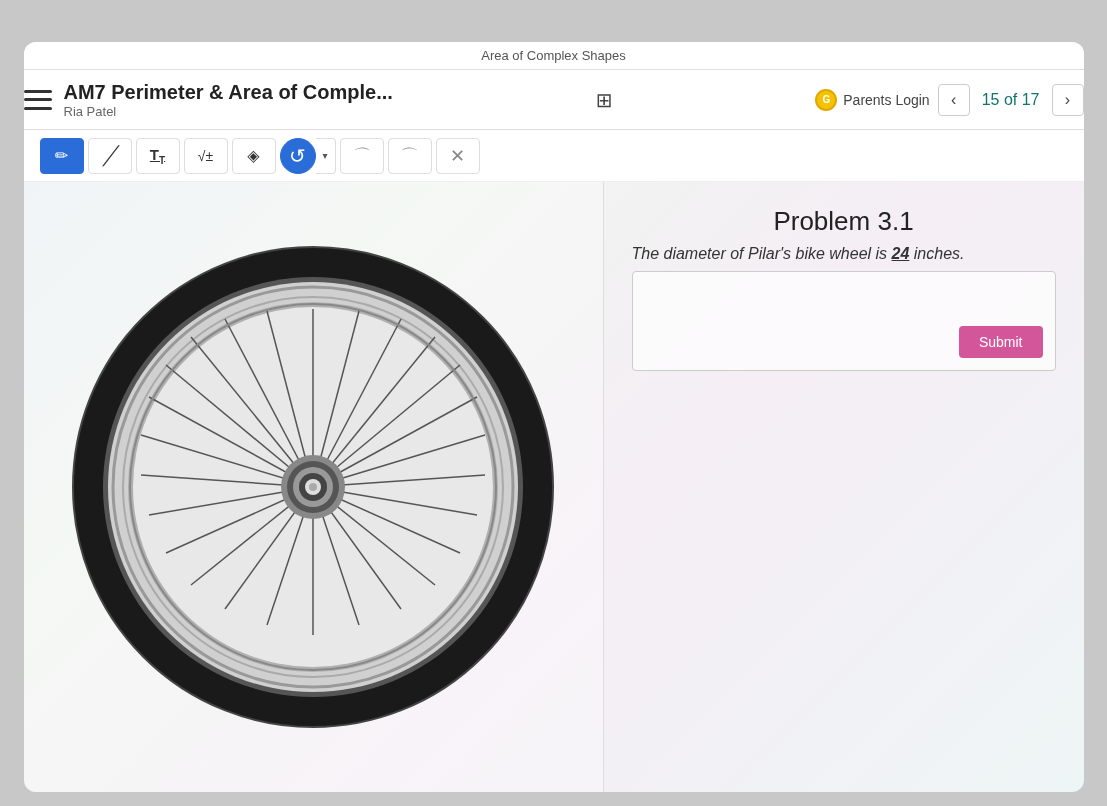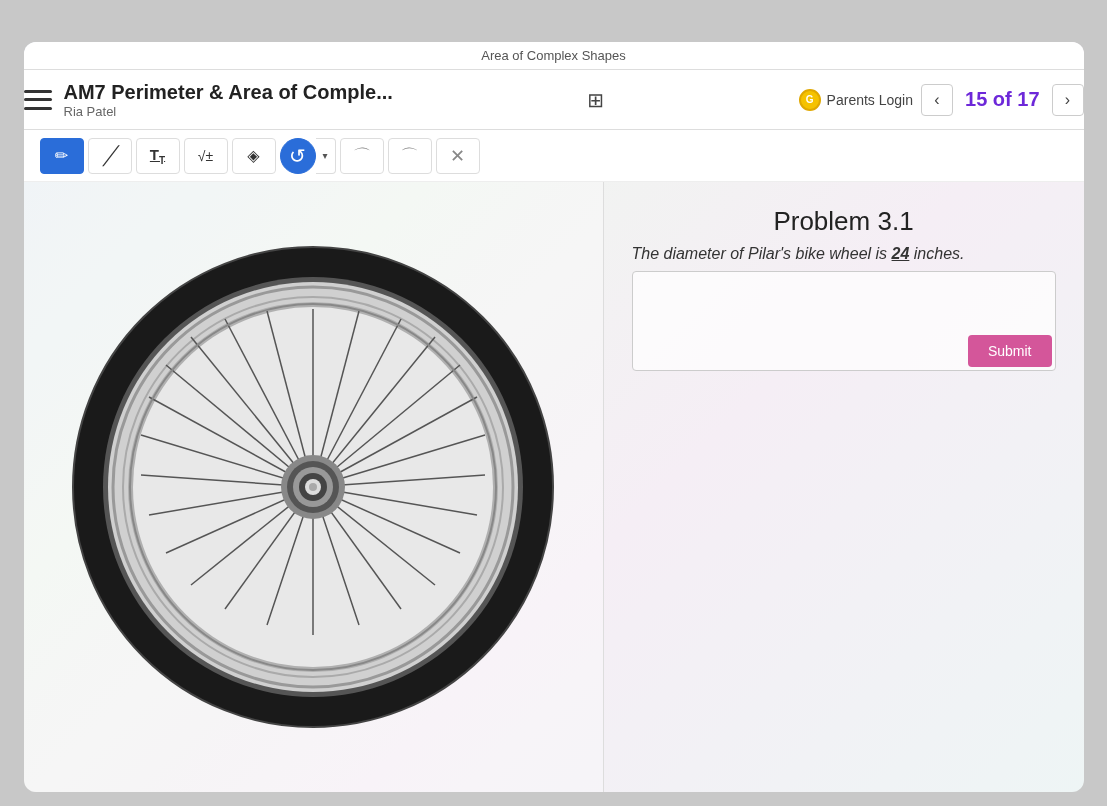--- a/index.html
+++ b/index.html
@@ -118,25 +118,24 @@
       background: white;
       border-radius: 4px;
       cursor: pointer;
       display: flex;
       align-items: center;
       justify-content: center;
       font-size: 16px;
       color: #444;
     }
     .page-count {
-      font-size: 20px;
-      color: #6d28d9;
+      font-size: 16px;
+      color: #0f766e;
       padding: 0 8px;
       white-space: nowrap;
-      font-weight: bold;
     }
     
     .toolbar {
       display: flex;
       align-items: center;
       padding: 8px 16px;
       background: white;
       border-bottom: 1px solid #eee;
       gap: 4px;
       height: 52px;
@@ -248,21 +247,21 @@
     .problem-text .highlight {
       font-style: italic;
       font-weight: bold;
       text-decoration: underline;
     }
     .answer-area {
       border: 1px solid #ccc;
       border-radius: 4px;
       background: rgba(255,255,255,0.7);
       min-height: 100px;
-      padding: 3px;
+      padding: 12px;
       display: flex;
       flex-direction: column;
       justify-content: flex-end;
       align-items: flex-end;
     }
     .submit-btn {
       background: #d4569a;
       color: white;
       border: none;
       border-radius: 4px;

